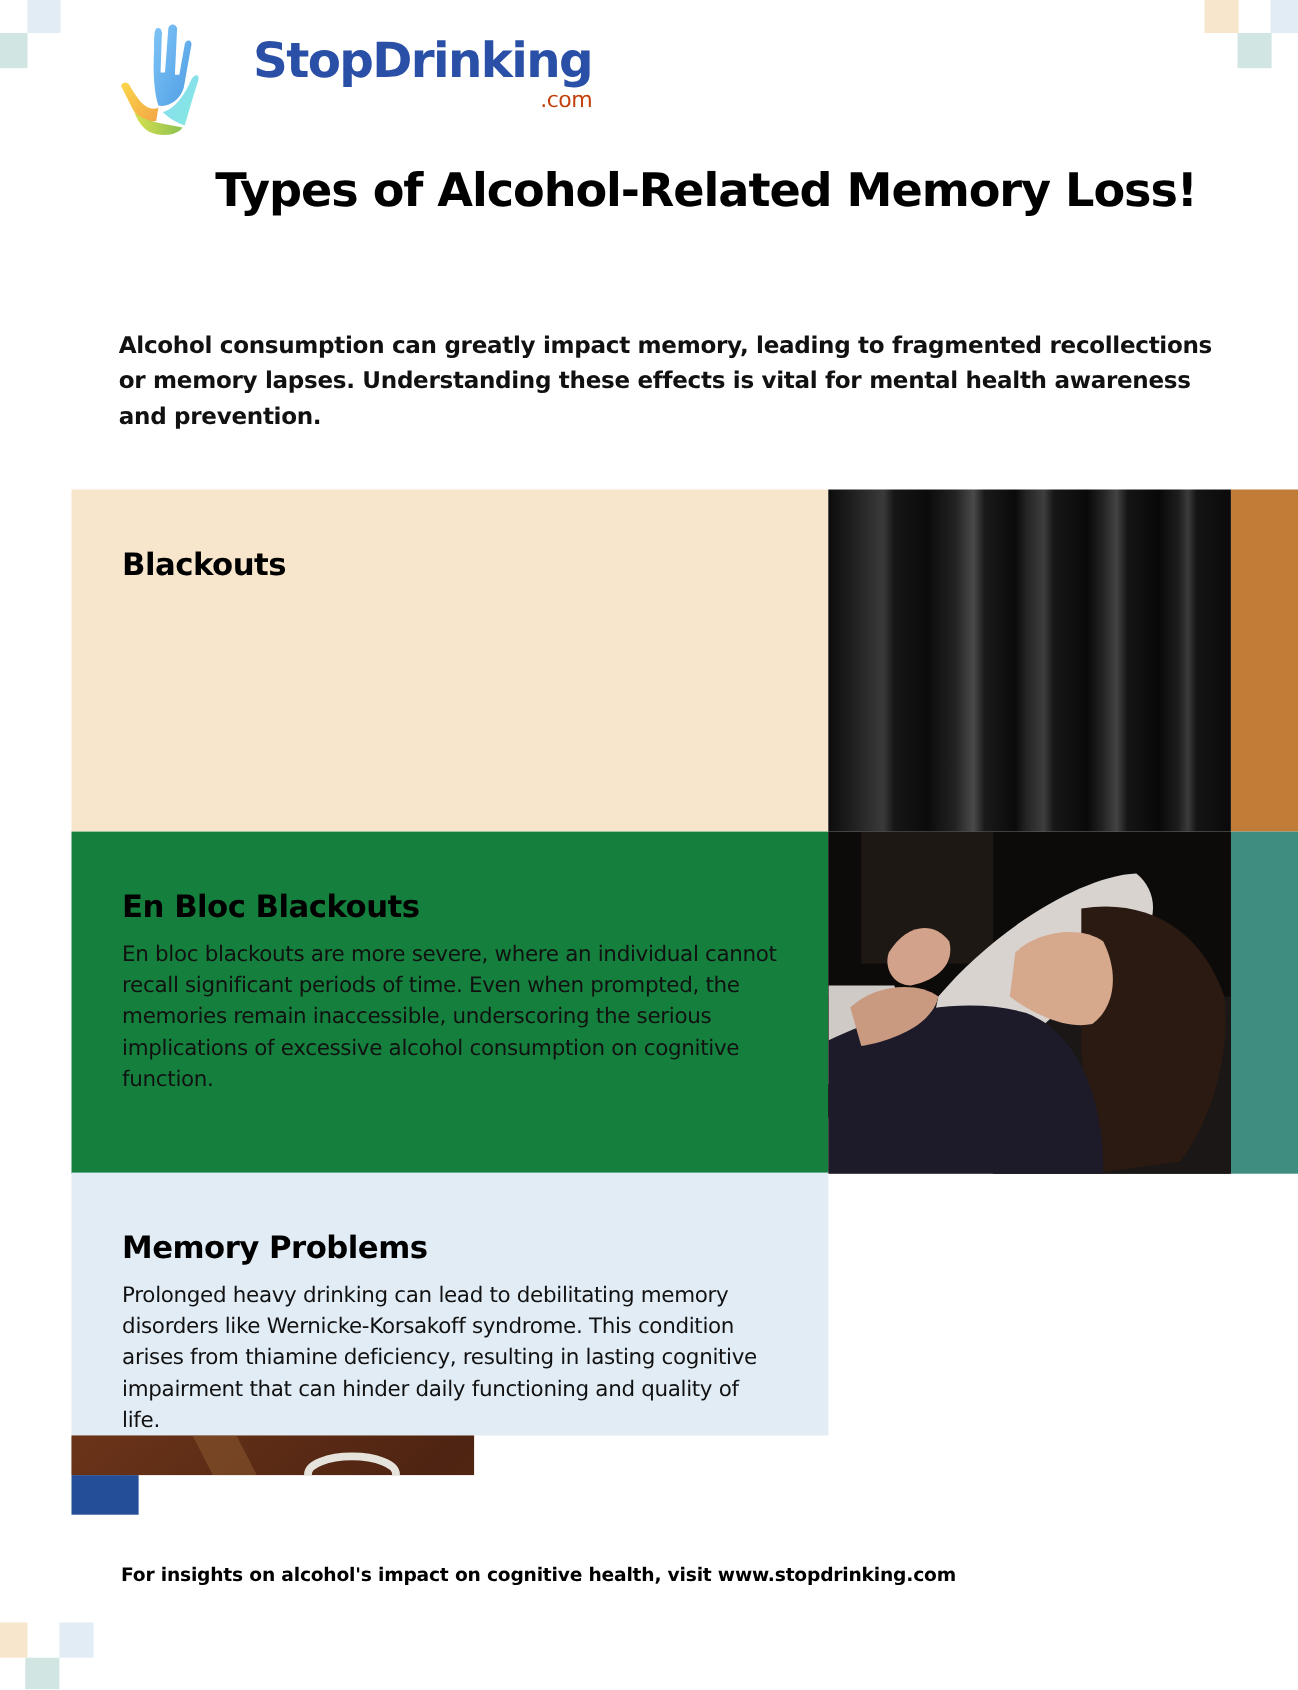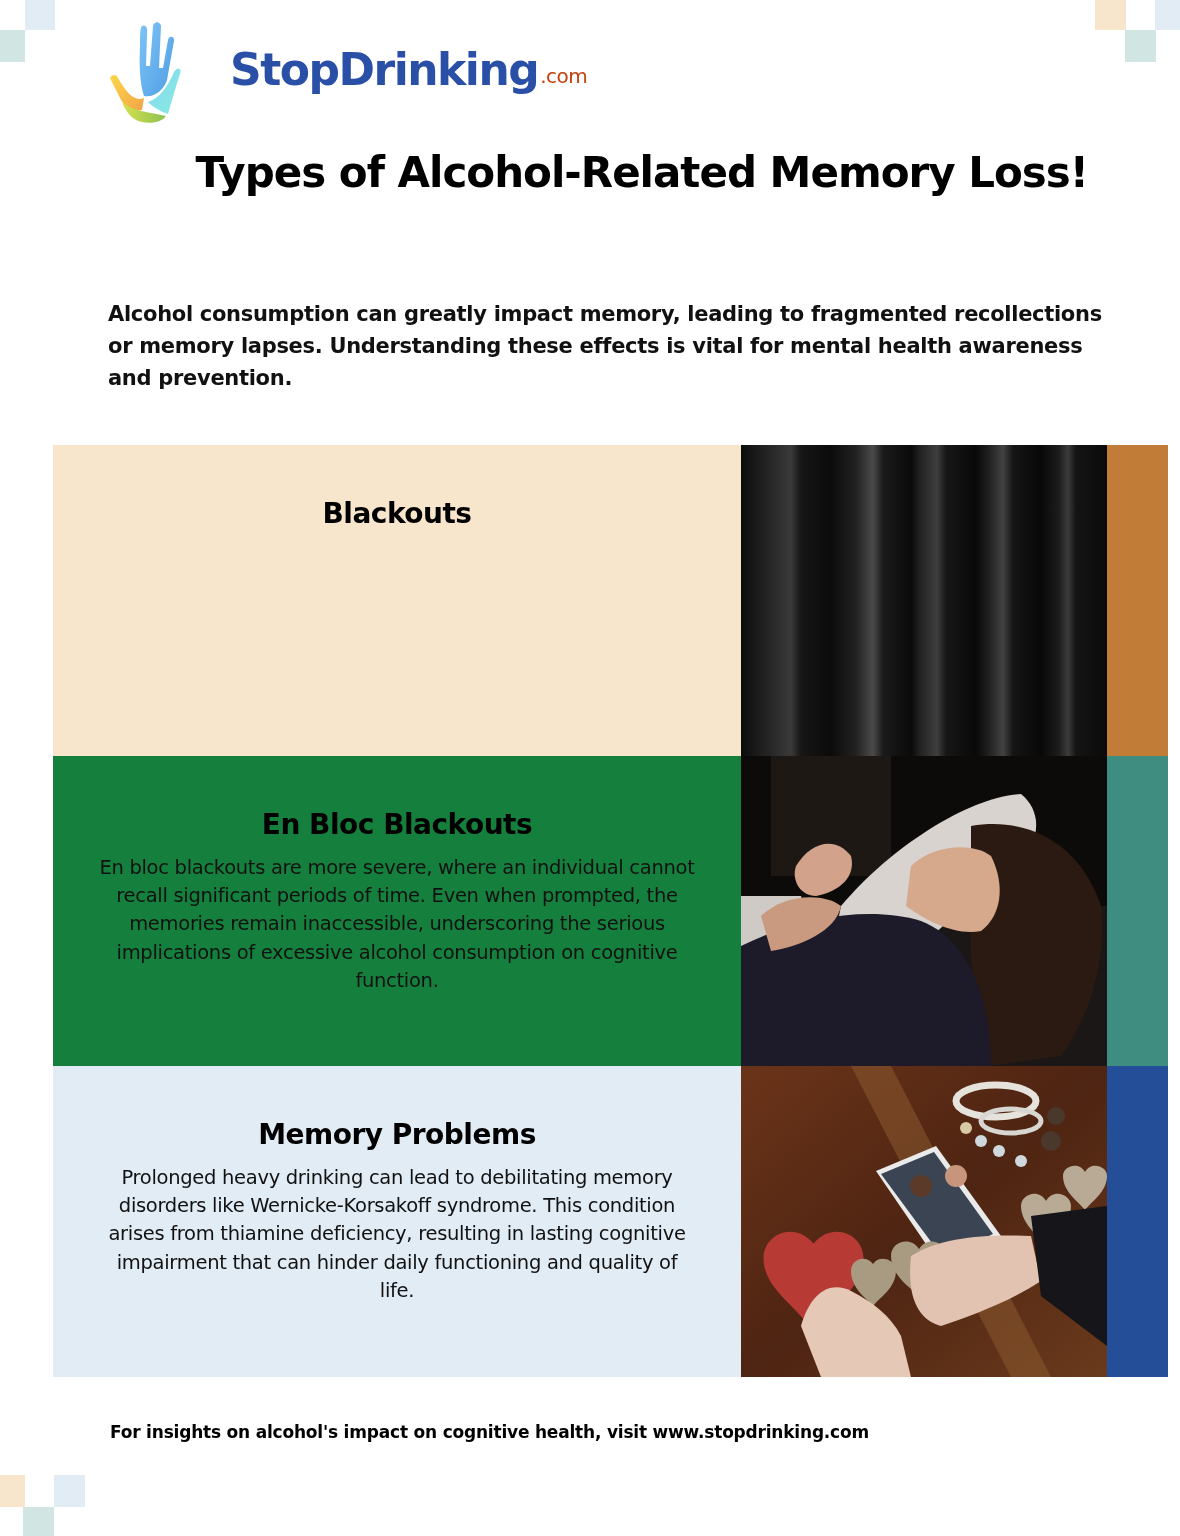--- a/index.html
+++ b/index.html
@@ -2,29 +2,29 @@
 <html><head>
   <meta charset="utf-8">
   <style>
     * { box-sizing: border-box; margin: 0; padding: 0; }
     html, body { width: 1180px; height: 1536px; background: #ffffff; overflow: hidden; }
     body { position: relative; font-family: "DejaVu Sans", sans-serif; color: #000; }
     .sq { position: absolute; width: 31px; height: 31px; }
 
     .logo { position: absolute; left: 106px; top: 16px; height: 108px; display: flex; align-items: center; }
     .logo svg { display: block; }
-    .brand { margin-left: 16px; display: flex; align-items: flex-end; }
+    .brand { margin-left: 16px; display: flex; align-items: flex-end; flex-direction: column; }
     .brand-main { font-family: "DejaVu Sans", sans-serif; font-weight: bold; font-size: 44px; color: #2a4fa6; letter-spacing: -1.5px; line-height: 1; }
     .brand-sub { font-family: "DejaVu Sans", sans-serif; font-size: 20px; color: #c2410c; margin-left: 2px; margin-bottom: 4px; letter-spacing: -0.5px; }
 
     .title { position: absolute; left: 108px; top: 140px; width: 980px; font-family: "DejaVu Sans", sans-serif; font-weight: bold; font-size: 42px; line-height: 66px; letter-spacing: -1px; color: #000; text-align: right; }
 
     .intro { position: absolute; left: 108px; top: 298px; width: 1000px; font-family: "DejaVu Sans", sans-serif; font-size: 21px; line-height: 32px; color: #111; letter-spacing: -0.3px; font-weight: bold; }
 
-    .row { position: absolute; left: 53px; width: 1115px; height: 311px; display: flex; text-align: center; }
+    .row { position: absolute; left: 65px; width: 1115px; height: 311px; display: flex; }
     .row .text { width: 688px; height: 100%; padding: 50px 46px 0 46px; }
     .row .photo { width: 366px; height: 100%; position: relative; overflow: hidden; }
     .row .accent { width: 61px; height: 100%; }
     .row h2 { font-family: "DejaVu Sans", sans-serif; font-weight: bold; font-size: 28px; line-height: 38px; letter-spacing: -0.5px; color: #000; margin-bottom: 10px; }
     .row p { font-family: "DejaVu Sans", sans-serif; font-size: 19.5px; line-height: 28.2px; color: #111; letter-spacing: -0.3px; }
 
     .footer { position: absolute; left: 110px; top: 1422px; font-family: "DejaVu Sans", sans-serif; font-weight: bold; font-size: 17px; color: #000; letter-spacing: -0.2px; text-align: right; }
   </style>
 </head>
 <body>
@@ -114,21 +114,21 @@
 
       <path d="M0 190 C60 160 130 150 180 165 C220 180 250 230 250 311 L0 311 Z" fill="#1d1b2a"></path>
 
       <path d="M55 110 C70 85 95 80 110 100 C115 120 100 135 75 140 C60 140 50 125 55 110 Z" fill="#d3a28a"></path>
       <path d="M20 160 C40 140 80 135 100 150 C95 175 60 190 30 195 Z" fill="#c99a80"></path>
     </svg>
   </div>
   <div class="accent" style="background:#3f8c80;"></div>
 </div>
 
-<div class="row" style="top:1066px;">
+<div class="row" style="top:1066px;flex-direction:column;">
   <div class="text" style="background:#e1ecf5;">
     <h2>Memory Problems</h2>
     <p>Prolonged heavy drinking can lead to debilitating memory disorders like Wernicke-Korsakoff syndrome. This condition arises from thiamine deficiency, resulting in lasting cognitive impairment that can hinder daily functioning and quality of life.</p>
   </div>
   <div class="photo" style="background:#5a2c18;">
     <svg width="366" height="311" viewBox="0 0 366 311">
       <defs>
         <linearGradient id="wood" x1="0" y1="0" x2="1" y2="1">
           <stop offset="0" stop-color="#6b3419"></stop>
           <stop offset="0.5" stop-color="#4e2412"></stop>

